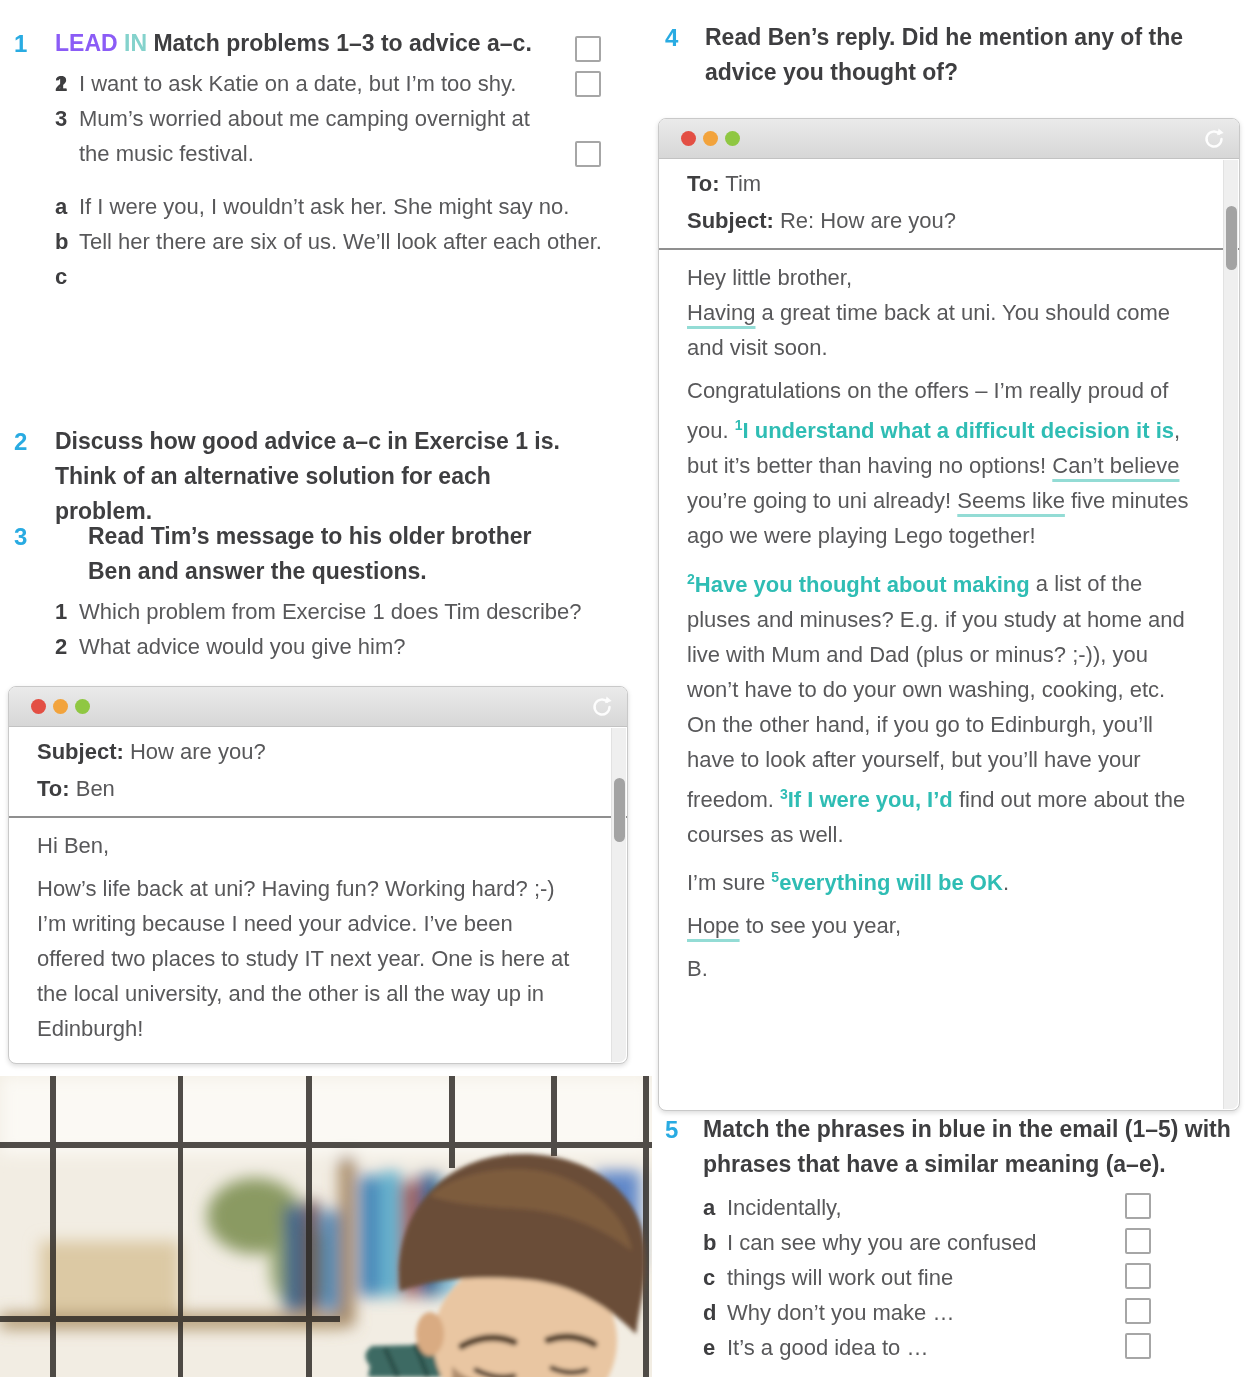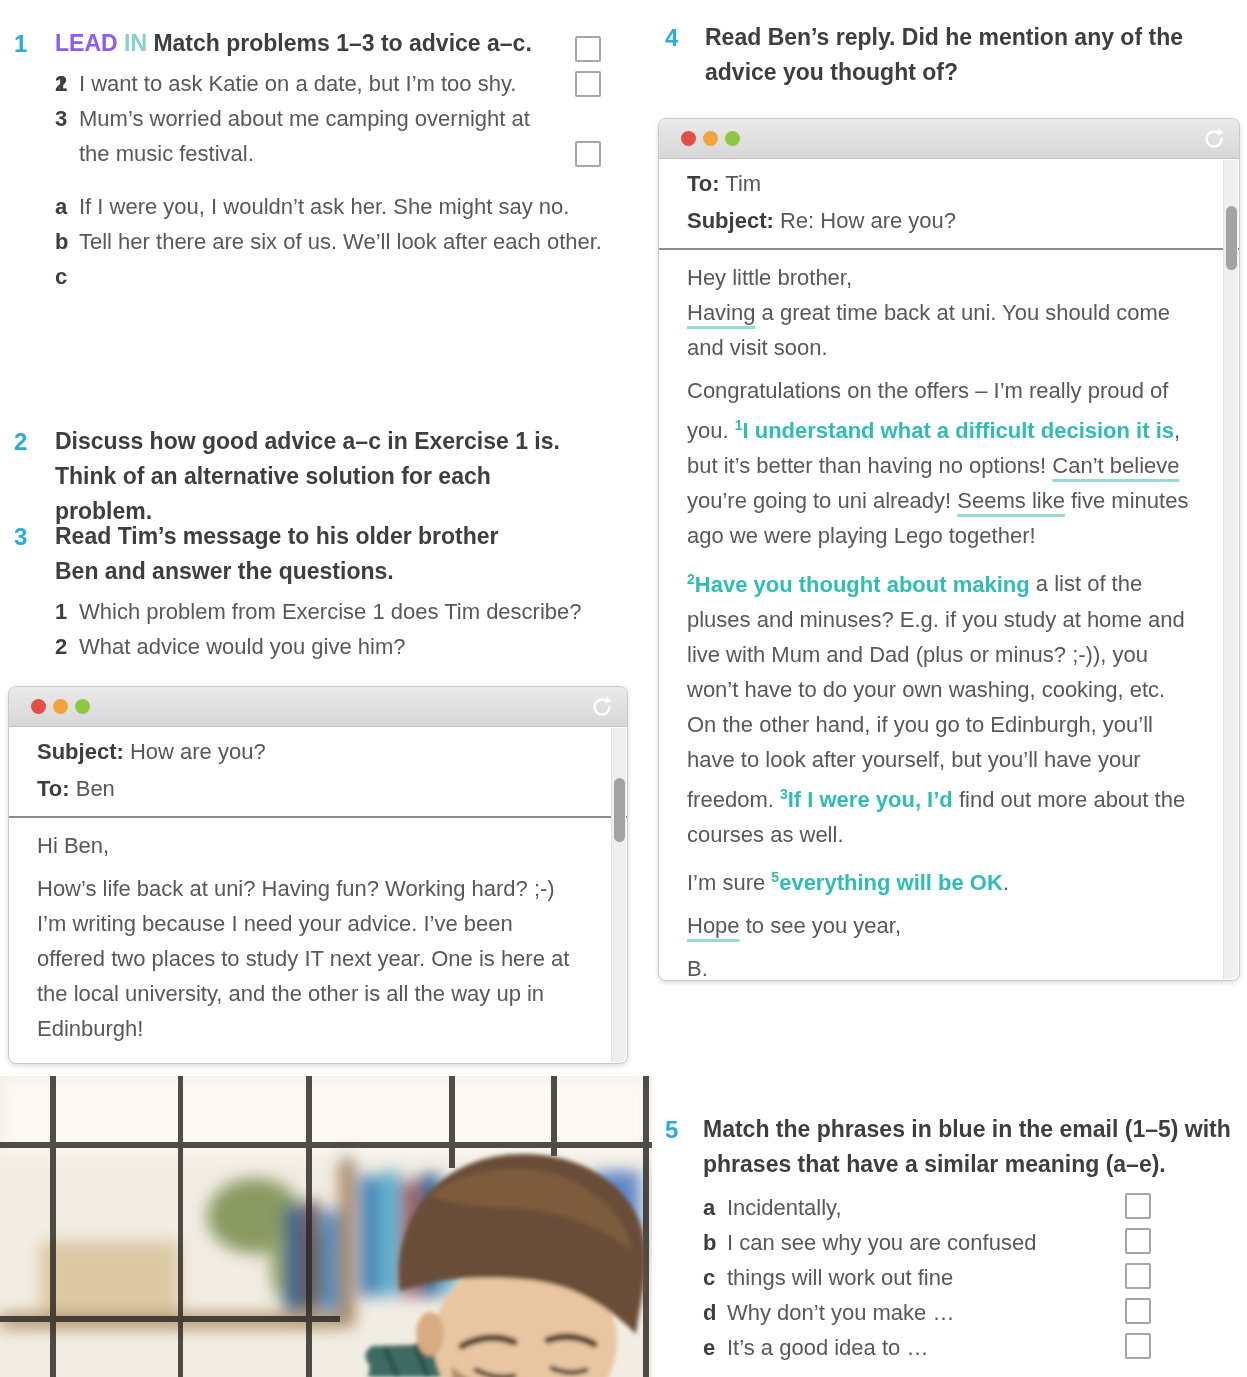--- a/index.html
+++ b/index.html
@@ -117,21 +117,21 @@
   <section class="exercise" style="left:14px; top:424px; width:614px;">
     <span class="ex-num">2</span>
     <div class="ex-body">
       <div class="ex-title" style="max-width:530px;">Discuss how good advice a–c in Exercise 1 is. Think of an alternative solution for each problem.</div>
     </div>
   </section>
 
   <section class="exercise" style="left:14px; top:519px; width:614px;">
     <span class="ex-num">3</span>
     <div class="ex-body">
-      <div class="ex-title" style="max-width:490px;">Read Tim’s message to his older brother Ben and answer the questions.</div>
+      <div class="ex-title" style="max-width:490px;margin-left:33px;">Read Tim’s message to his older brother Ben and answer the questions.</div>
       <div class="sub-list">
         <div class="sub-item">
           <span class="sub-num">1</span>
           <span class="sub-text">Which problem from Exercise 1 does Tim describe?</span>
         </div>
         <div class="sub-item">
           <span class="sub-num">2</span>
           <span class="sub-text">What advice would you give him?</span>
         </div>
       </div>
@@ -218,21 +218,21 @@
     </svg>
   </div>
 
   <section class="exercise" style="left:665px; top:20px; width:578px;">
     <span class="ex-num">4</span>
     <div class="ex-body" style="margin-left:40px;">
       <div class="ex-title" style="max-width:535px;">Read Ben’s reply. Did he mention any of the advice you thought of?</div>
     </div>
   </section>
 
-  <section class="window" style="left:658px; top:118px; width:582px; height:863px;">
+  <section class="window" style="left:658px; top:118px; width:582px; height:993px;">
     <div class="titlebar">
       <div class="dots">
         <span class="dot dot-red"></span>
         <span class="dot dot-yellow"></span>
         <span class="dot dot-green"></span>
       </div>
       <svg class="refresh" viewBox="0 0 24 24">
         <path d="M19.5 12 a7.5 7.5 0 1 1 -2.2 -5.3" fill="none" stroke="#fdfdfd" stroke-width="2.4" stroke-linecap="round"></path>
         <path d="M16.6 1.6 L21.6 6.0 L15.2 8.2 Z" fill="#fdfdfd"></path>
       </svg>

